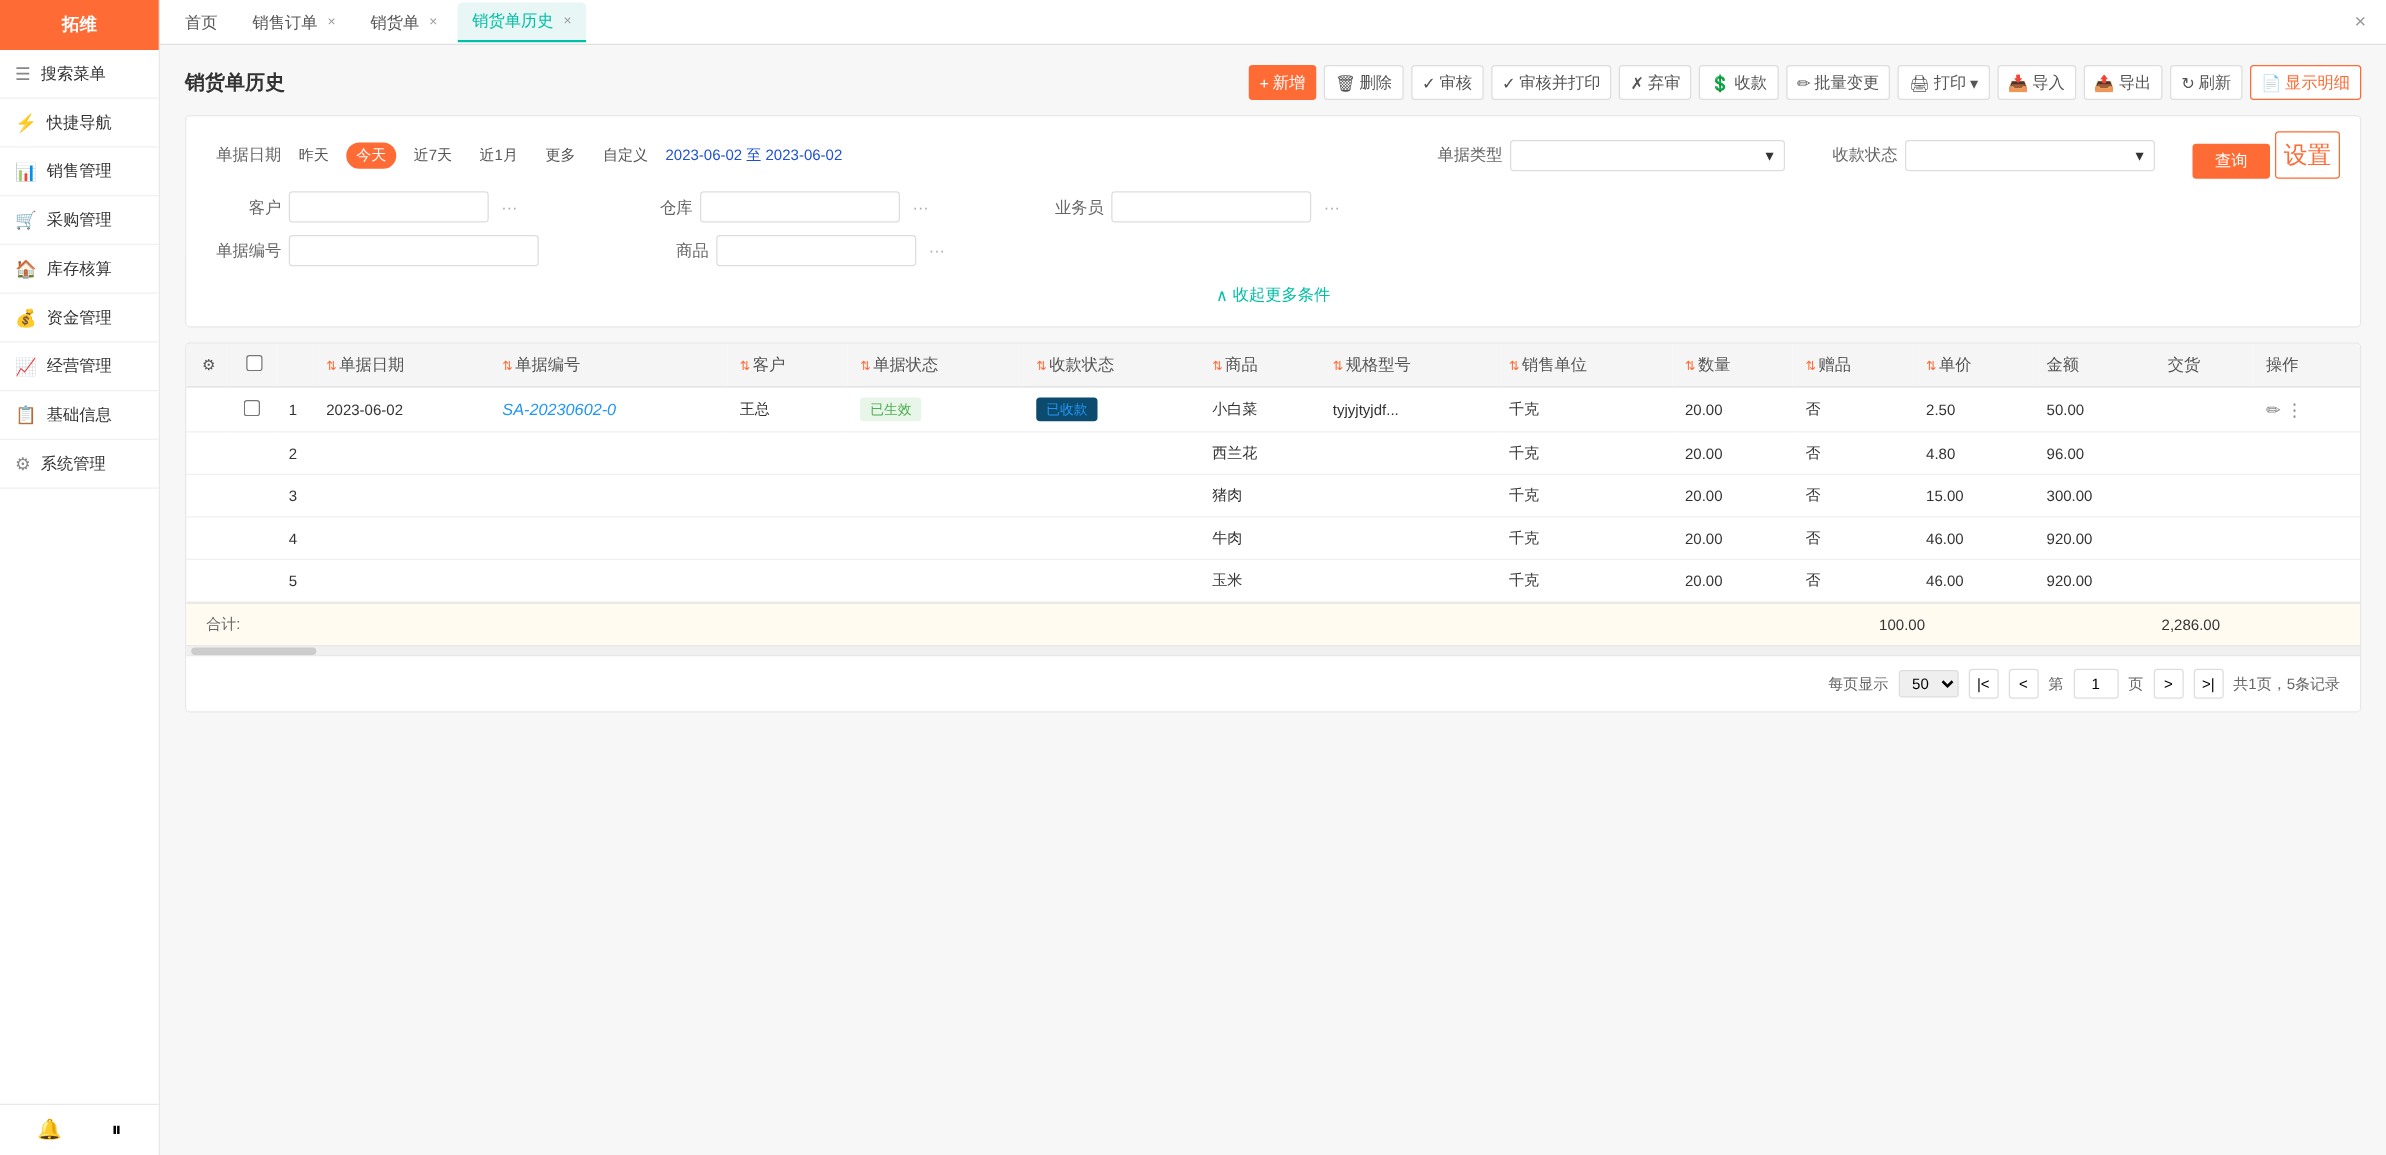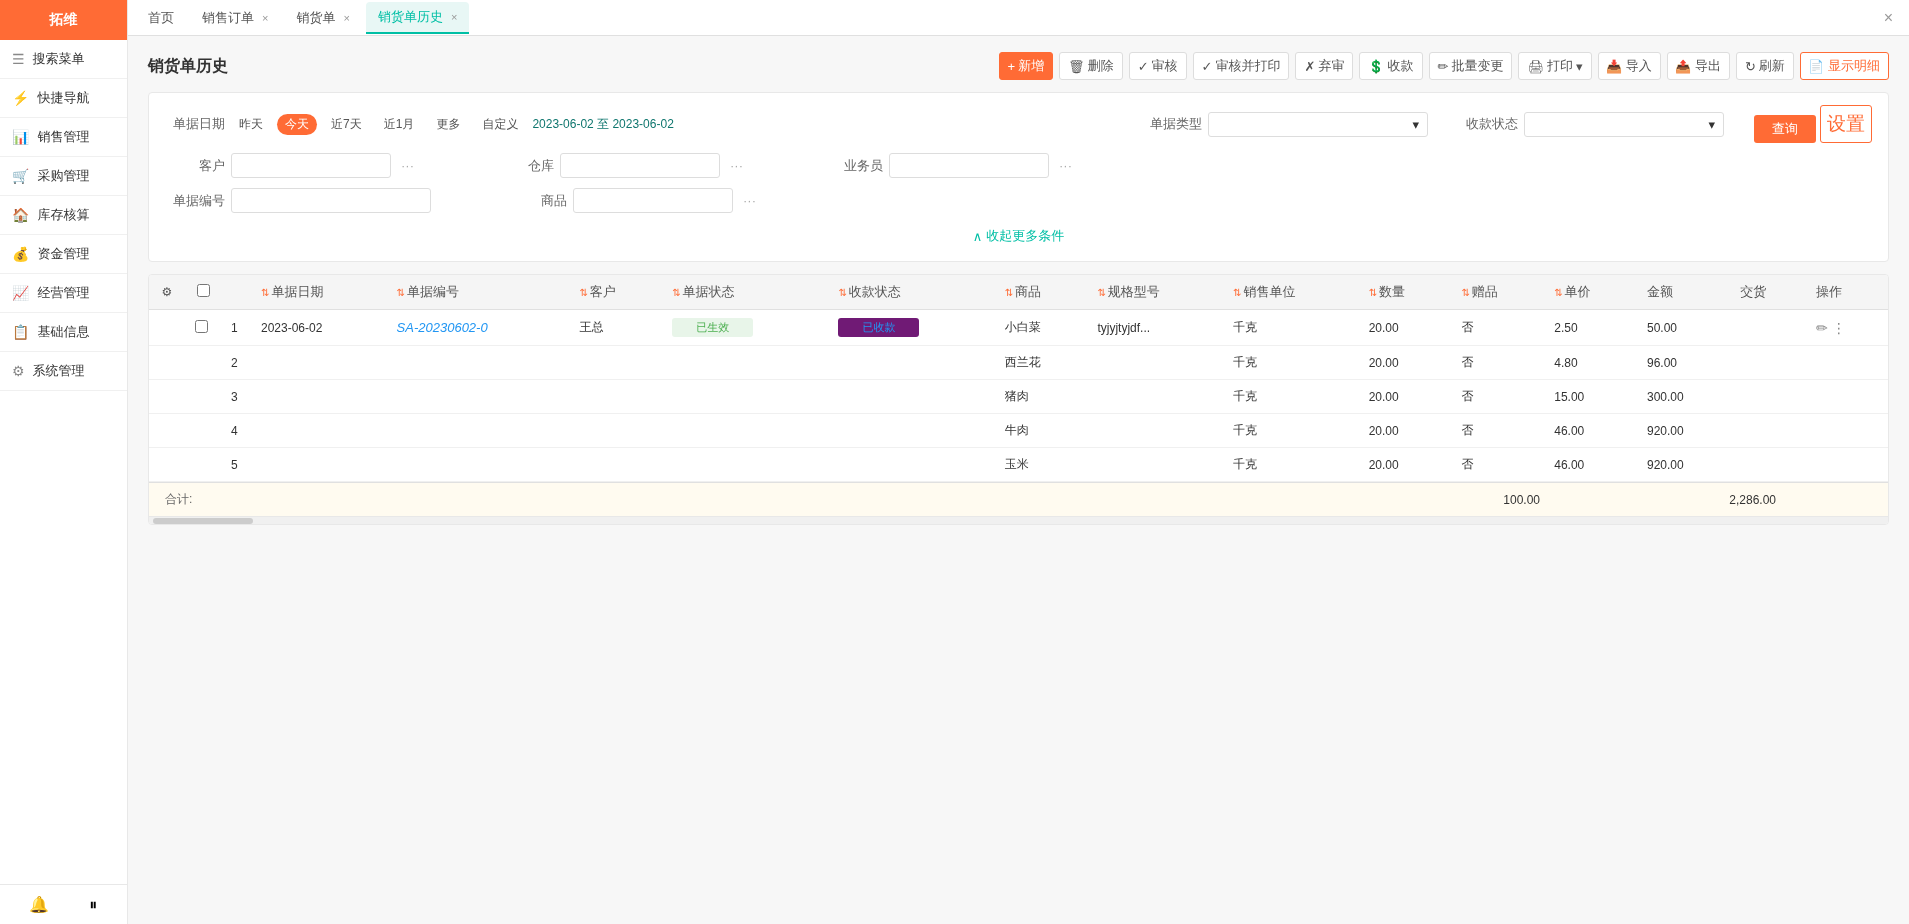--- a/index.html
+++ b/index.html
@@ -188,21 +188,21 @@
       color: #555;
       font-size: 12px;
       text-align: right;
     }
     .date-tag.active {
       background: #ff6b35;
       color: #fff;
       border-radius: 12px;
     }
     .date-range {
-      color: #0f766e;
+      color: #1d4ed8;
       font-size: 12px;
     }
     .more-conditions {
       display: flex;
       align-items: center;
       justify-content: center;
       color: #00bfa5;
       cursor: pointer;
       font-size: 12px;
       gap: 4px;
@@ -243,26 +243,26 @@
       font-size: 12px;
       white-space: nowrap;
     }
     .settings-icon-th {
       width: 36px;
       text-align: center;
     }
     .checkbox-th { width: 36px; text-align: center; }
     .status-badge {
       display: inline-block;
-      padding: 2px 24px;
+      padding: 2px 8px;
       border-radius: 3px;
       font-size: 11px;
     }
     .status-active { background: #e8f5e9; color: #4caf50; }
-    .status-paid { background: #701a75; color: #2196f3; }
+    .status-paid { background: #0c4a6e; color: #2196f3; }
     .link-text { color: #2196f3; cursor: pointer; text-decoration: none; font-style: italic; }
 
     
     .table-footer {
       background: #fffbf0;
       border-top: 1px solid #e0e0e0;
       display: flex;
       align-items: center;
       padding: 8px 16px;
       gap: 16px;
@@ -681,16 +681,30 @@
         <span style="flex:1;"></span>
         <span class="footer-qty">100.00</span>
         <span style="width:220px;text-align:right;" class="footer-amount">2,286.00</span>
         <span style="width:80px;"></span>
       </div>
 
       <div class="scrollbar-area">
         <div class="scrollbar-inner"></div>
       </div>
 
+      <div class="pagination">
+        <span class="pagination-label">每页显示</span>
+        <select class="page-size-select">
+          <option>50</option>
+        </select>
+        <button class="page-btn">|&lt;</button>
+        <button class="page-btn">&lt;</button>
+        <span class="pagination-label">第</span>
+        <input class="page-input" type="text" value="1" style="">
+        <span class="pagination-label">页</span>
+        <button class="page-btn">&gt;</button>
+        <button class="page-btn">&gt;|</button>
+        <span class="total-info">共1页，5条记录</span>
+      </div>
     </div>
 
   </div>
 </div>
 
 </body></html>

